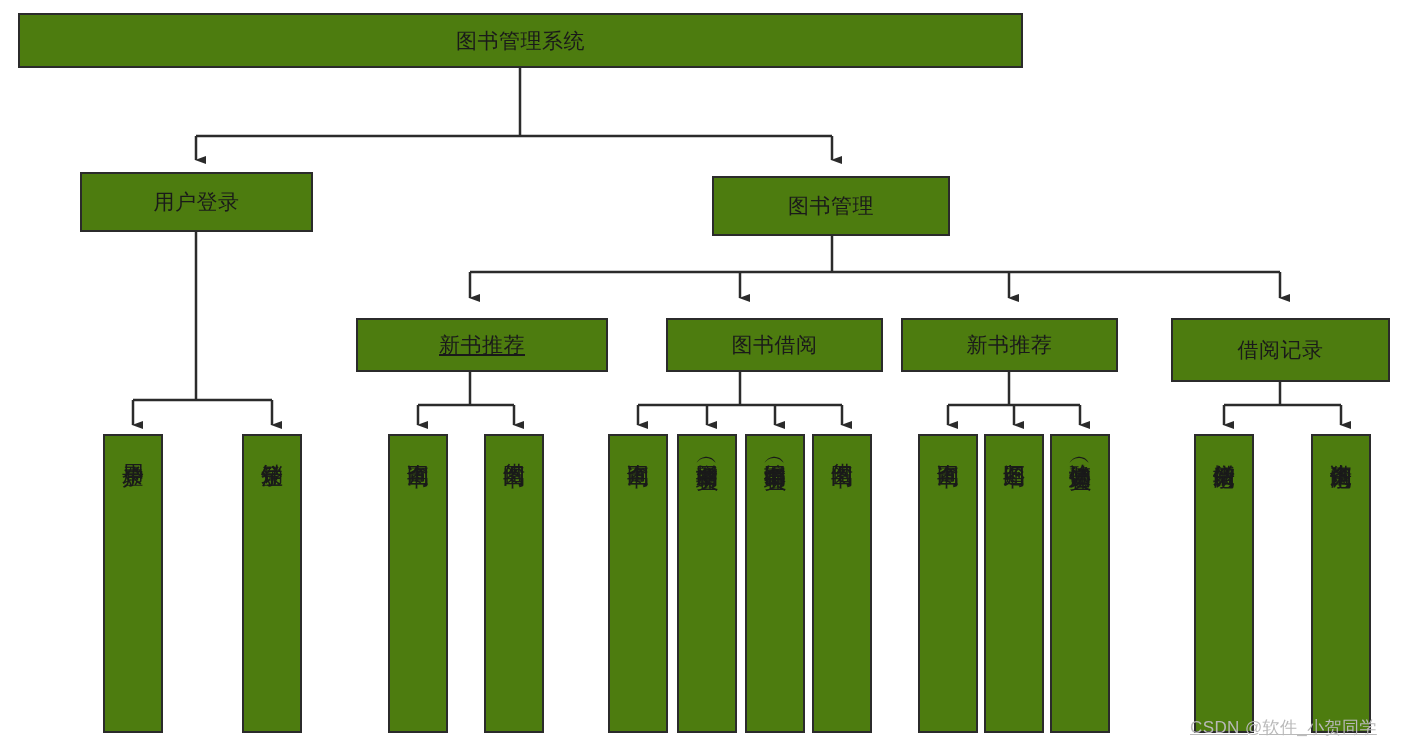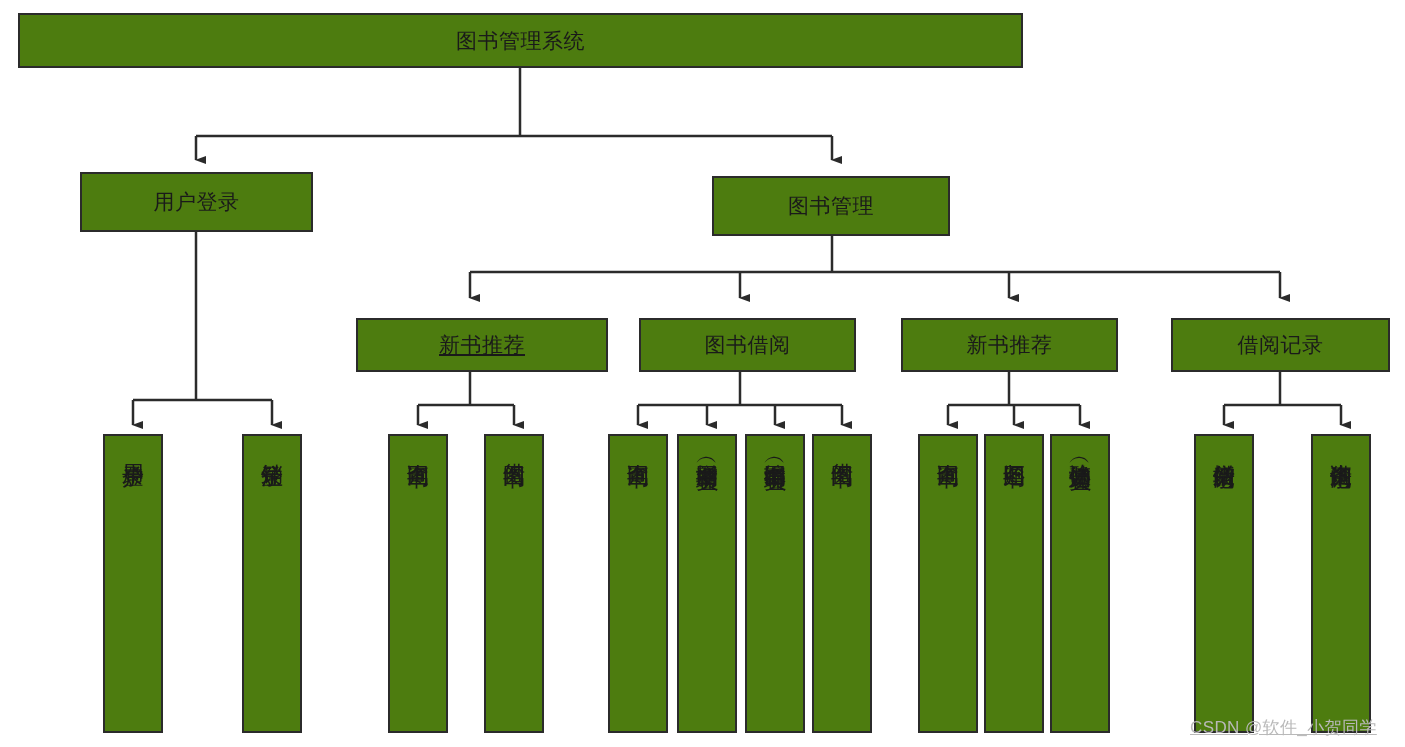--- a/index.html
+++ b/index.html
@@ -127,29 +127,29 @@
   </div>
 
   <div class="node horiz" style="left:712px; top:176px; width:238px; height:60px;">
     <span>图书管理</span>
   </div>
 
   <div class="node horiz" style="left:356px; top:318px; width:252px; height:54px;text-decoration:underline;">
     <span>新书推荐</span>
   </div>
 
-  <div class="node horiz" style="left:639px; top:318px; width:217px; height:54px;">
+  <div class="node horiz" style="left:666px; top:318px; width:217px; height:54px;">
     <span>图书借阅</span>
   </div>
 
   <div class="node horiz" style="left:901px; top:318px; width:217px; height:54px;">
     <span>新书推荐</span>
   </div>
 
-  <div class="node horiz" style="left:1171px; top:318px; width:219px; height:54px;">
+  <div class="node horiz" style="left:1171px; top:318px; width:219px; height:64px;">
     <span>借阅记录</span>
   </div>
 
   <div class="node vert" style="left:103px; top:434px; width:60px; height:299px;">
     <span class="vlabel">用户登录</span>
   </div>
 
   <div class="node vert" style="left:242px; top:434px; width:60px; height:299px;">
     <span class="vlabel">注销登录</span>
   </div>

